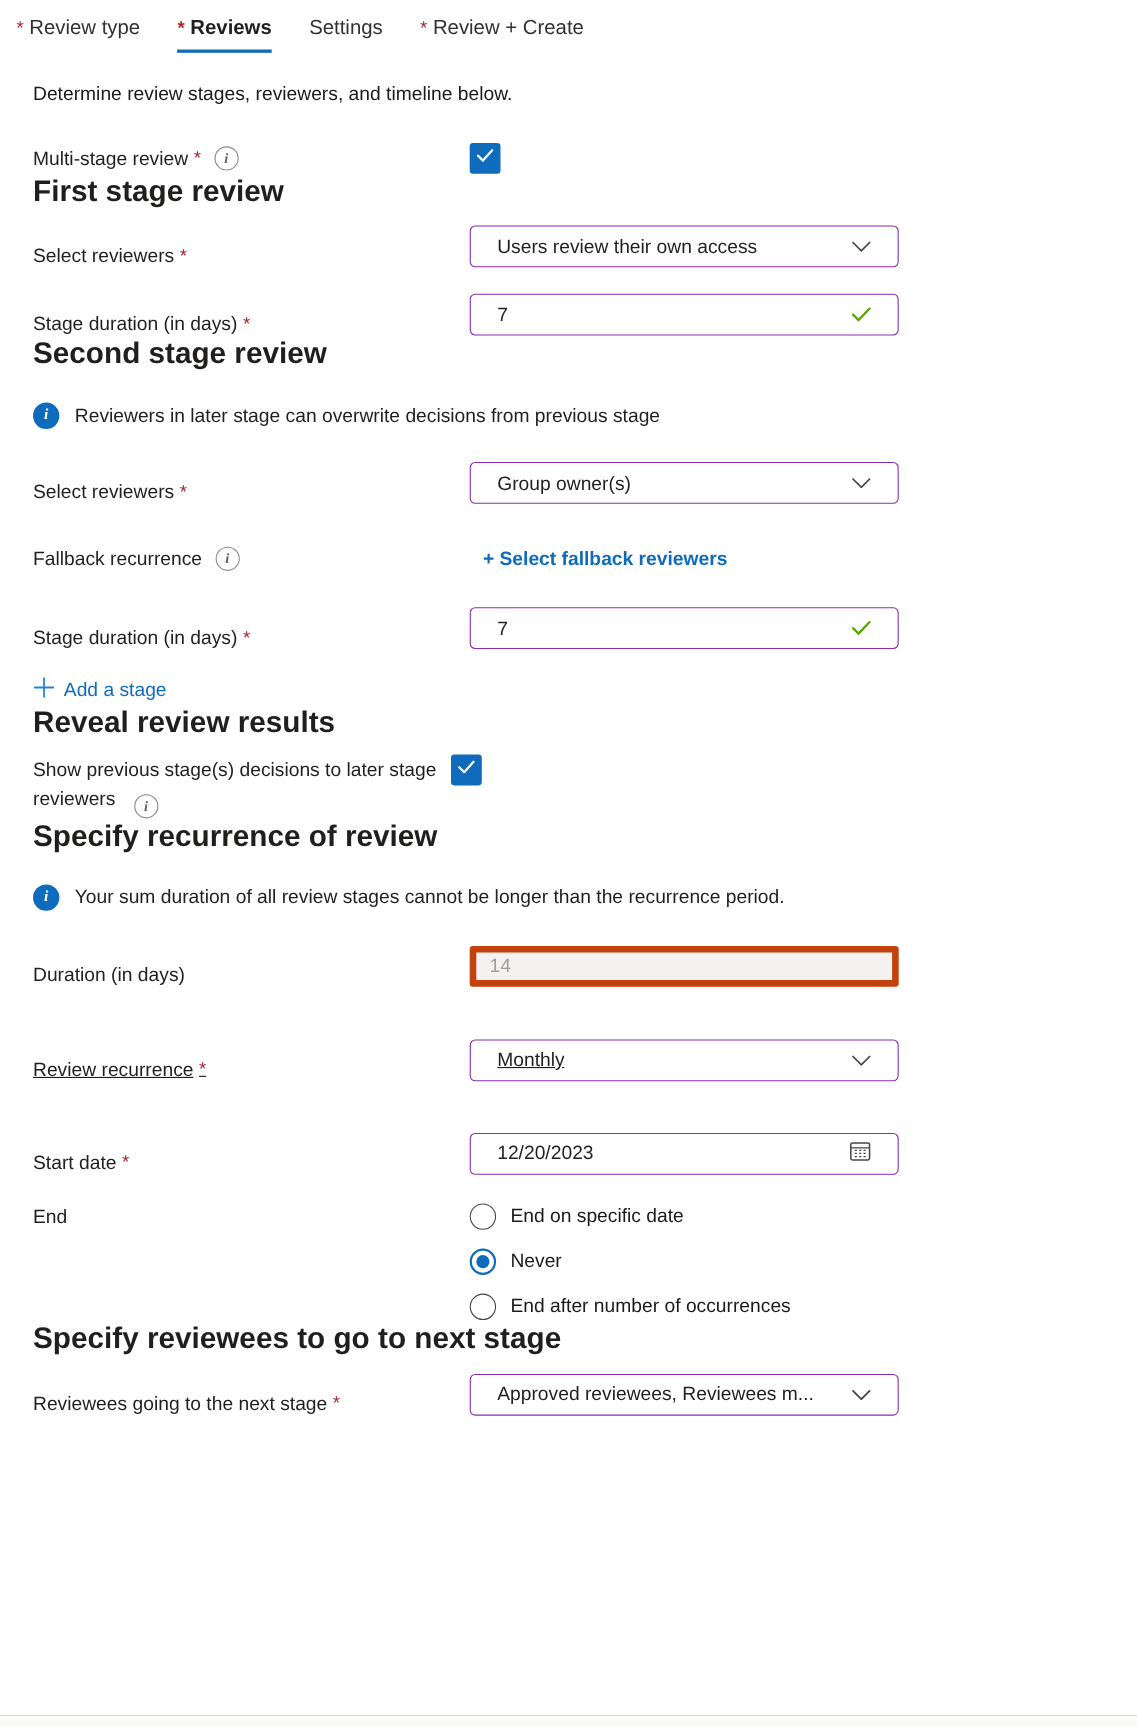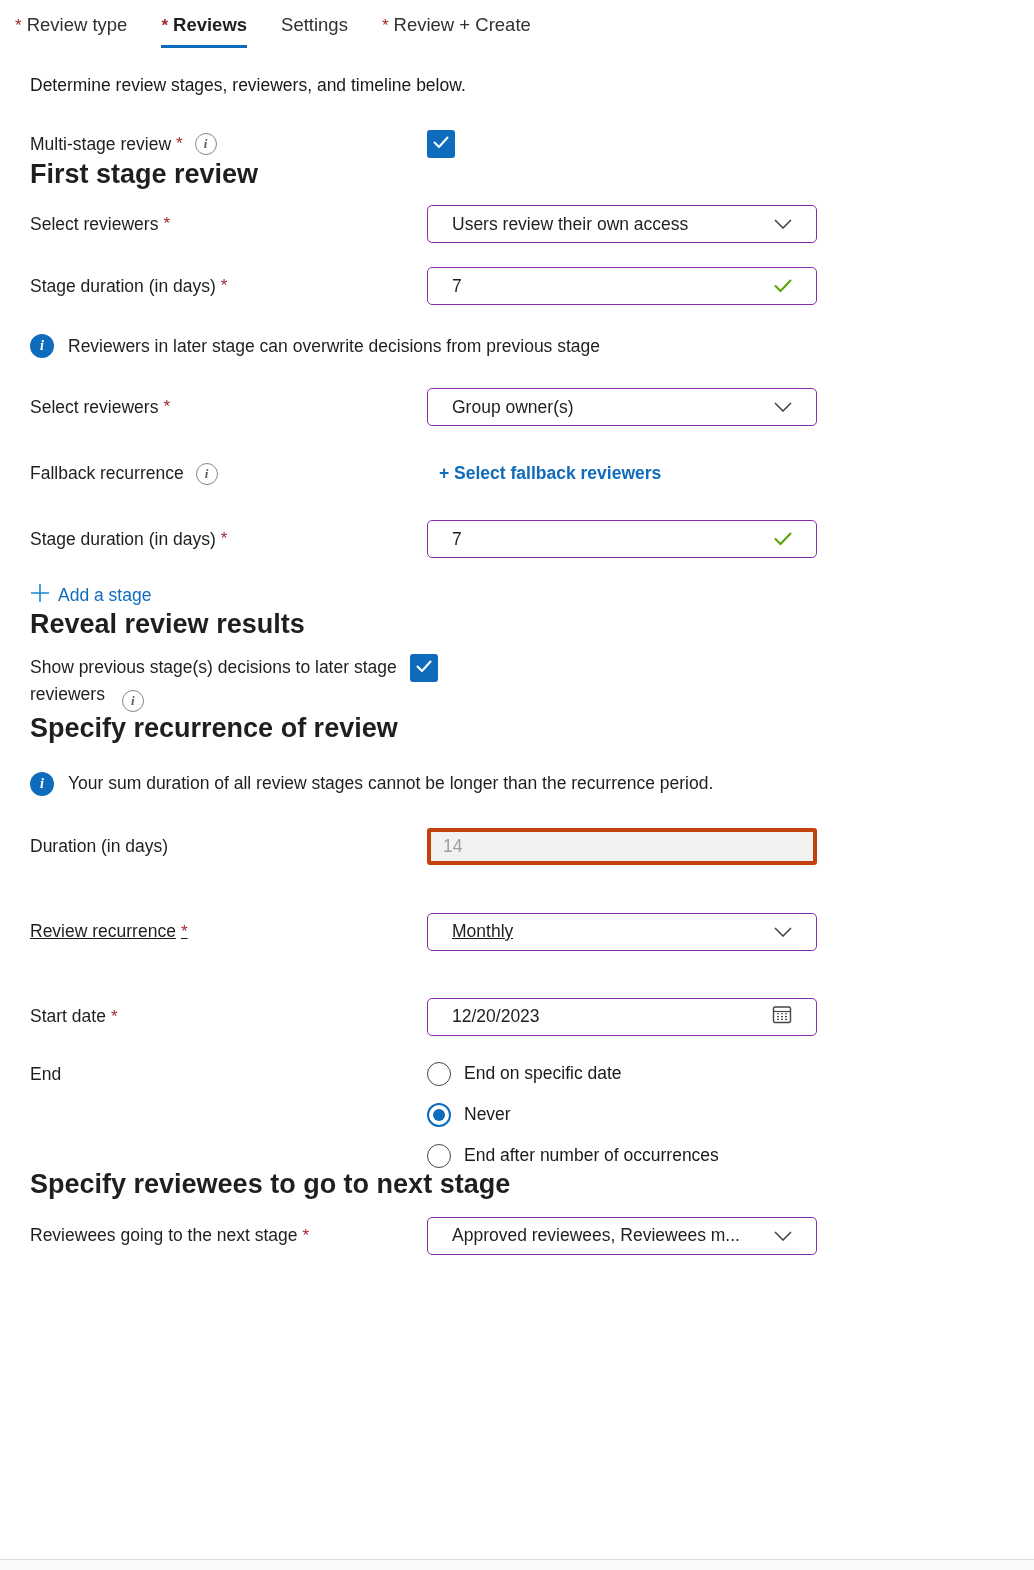--- a/index.html
+++ b/index.html
@@ -18,31 +18,31 @@
   .content { padding:0 30px; }
   .intro { margin-top:27px; font-size:17.5px; height:22px; }
 
   h2.section { margin-top:0; font-size:27px; font-weight:600; color:#201f1e; line-height:32px; }
   .h-first { margin-top:40px; }
   .h-second { margin-top:31px; }
   .h-reveal { margin-top:41px; }
   .h-recur { margin-top:36px; }
   .h-next { margin-top:40px; }
 
-  .row { display:flex; align-items:center; }
+  .row { display:flex; align-items:flex-end; }
   .row .label { flex:0 0 397px; font-size:17.5px; color:#201f1e; display:flex; align-items:center; }
   .field { width:390px; }
 
   
   .dd, .inp { height:38px; border:1.5px solid #8a2bb0; border-radius:5px; background:#fff;
     display:flex; align-items:center; justify-content:space-between; padding:0 24px; font-size:17.5px; color:#201f1e; }
   .inp input { border:none; outline:none; width:300px; font-size:17.5px; color:#201f1e;
     font-family:"Liberation Sans", sans-serif; background:transparent; }
   .dd .val { white-space:nowrap; overflow:hidden; }
-  .disabled-inp { height:37px; border:4px solid #c2410c; border-radius:3px; background:#f3f2f1;
+  .disabled-inp { height:37px; border:6px solid #c2410c; border-radius:3px; background:#f3f2f1;
     display:flex; align-items:center; padding:0 12px; font-size:17.5px; color:#a19f9d; }
 
   
   .chev svg, .check-ic svg { display:block; }
   .info-outline { width:22px; height:22px; border:1.5px solid #8a8886; border-radius:50%;
     color:#605e5c; font-size:13px; display:inline-flex; align-items:center; justify-content:center;
     margin-left:12px; font-family:"Liberation Serif", serif; font-style:italic; font-weight:bold; }
   .info-blue { width:24px; height:24px; background:#0f6cbd; border-radius:50%; color:#fff;
     font-size:14px; font-weight:bold; display:inline-flex; align-items:center; justify-content:center;
     flex:0 0 24px; font-family:"Liberation Serif", serif; font-style:italic; }
@@ -138,20 +138,21 @@
       <div class="field inp">
         <input type="text" value="7" style="">
         <span class="check-ic">
             <svg width="18" height="14" viewBox="0 0 18 14">
               <path d="M1.5 7 L6.5 12 L16.5 1.5" stroke="#57a300" stroke-width="2" fill="none" stroke-linecap="round"></path>
             </svg>
           </span>
       </div>
     </div>
 
+    <h2 class="section h-second">Second stage review</h2>
 
     <div class="inforow r-info2">
       <span class="info-blue">i</span>
       <span>Reviewers in later stage can overwrite decisions from previous stage</span>
     </div>
 
     <div class="row r-sel2">
       <div class="label">
         <span>Select reviewers</span>
           <span class="req">*</span>

